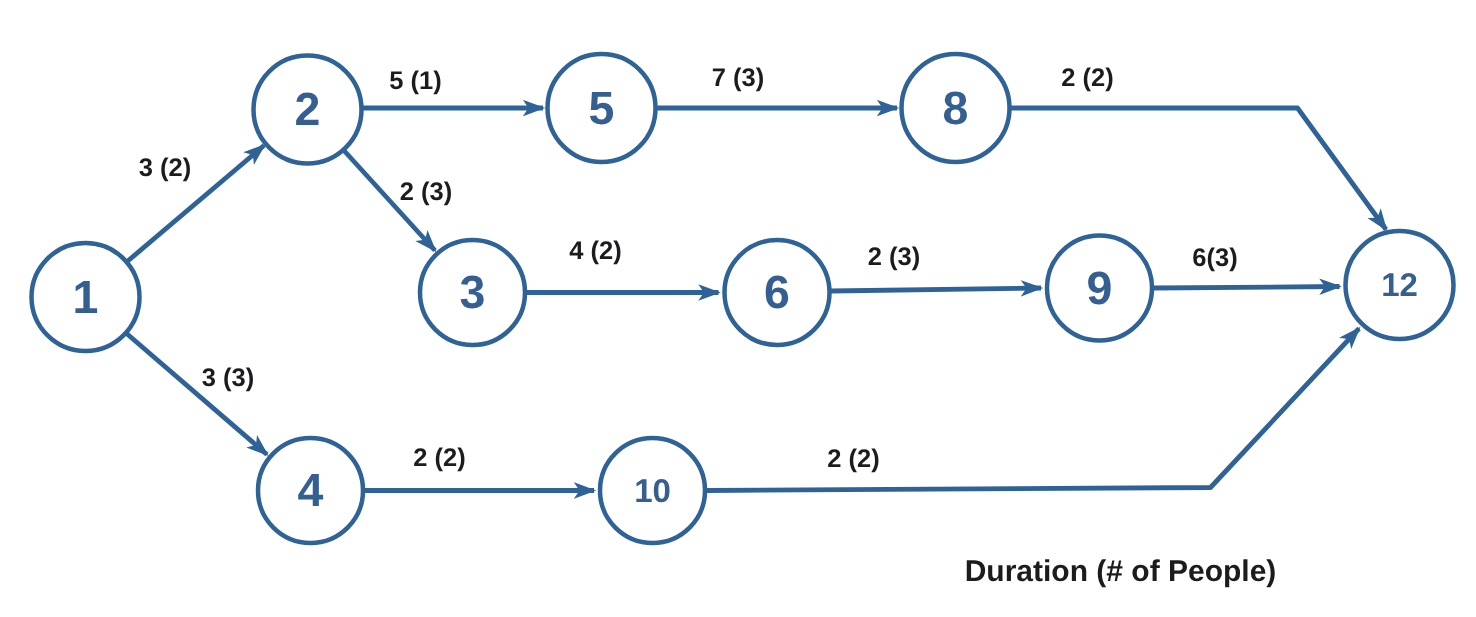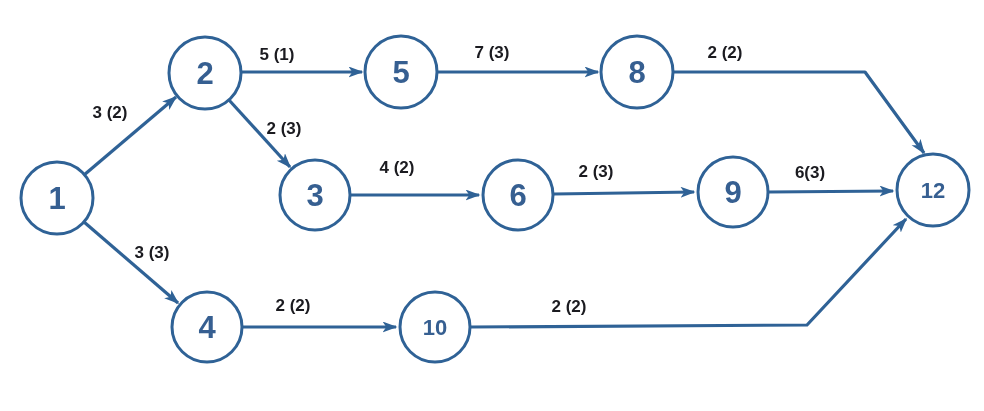--- a/index.html
+++ b/index.html
@@ -126,13 +126,14 @@
       </g>
       <g>
         <circle cx="435" cy="327" r="35" class="node-circle"></circle>
         <text x="435" y="327" class="node-label small">10</text>
       </g>
       <g>
         <circle cx="933" cy="190" r="36" class="node-circle"></circle>
         <text x="933" y="190" class="node-label small">12</text>
       </g>
     </svg>
+  <div class="caption" style="left: 747px; top: 382px;">Duration (# of People)</div>
 </div>
 
 </body></html>

